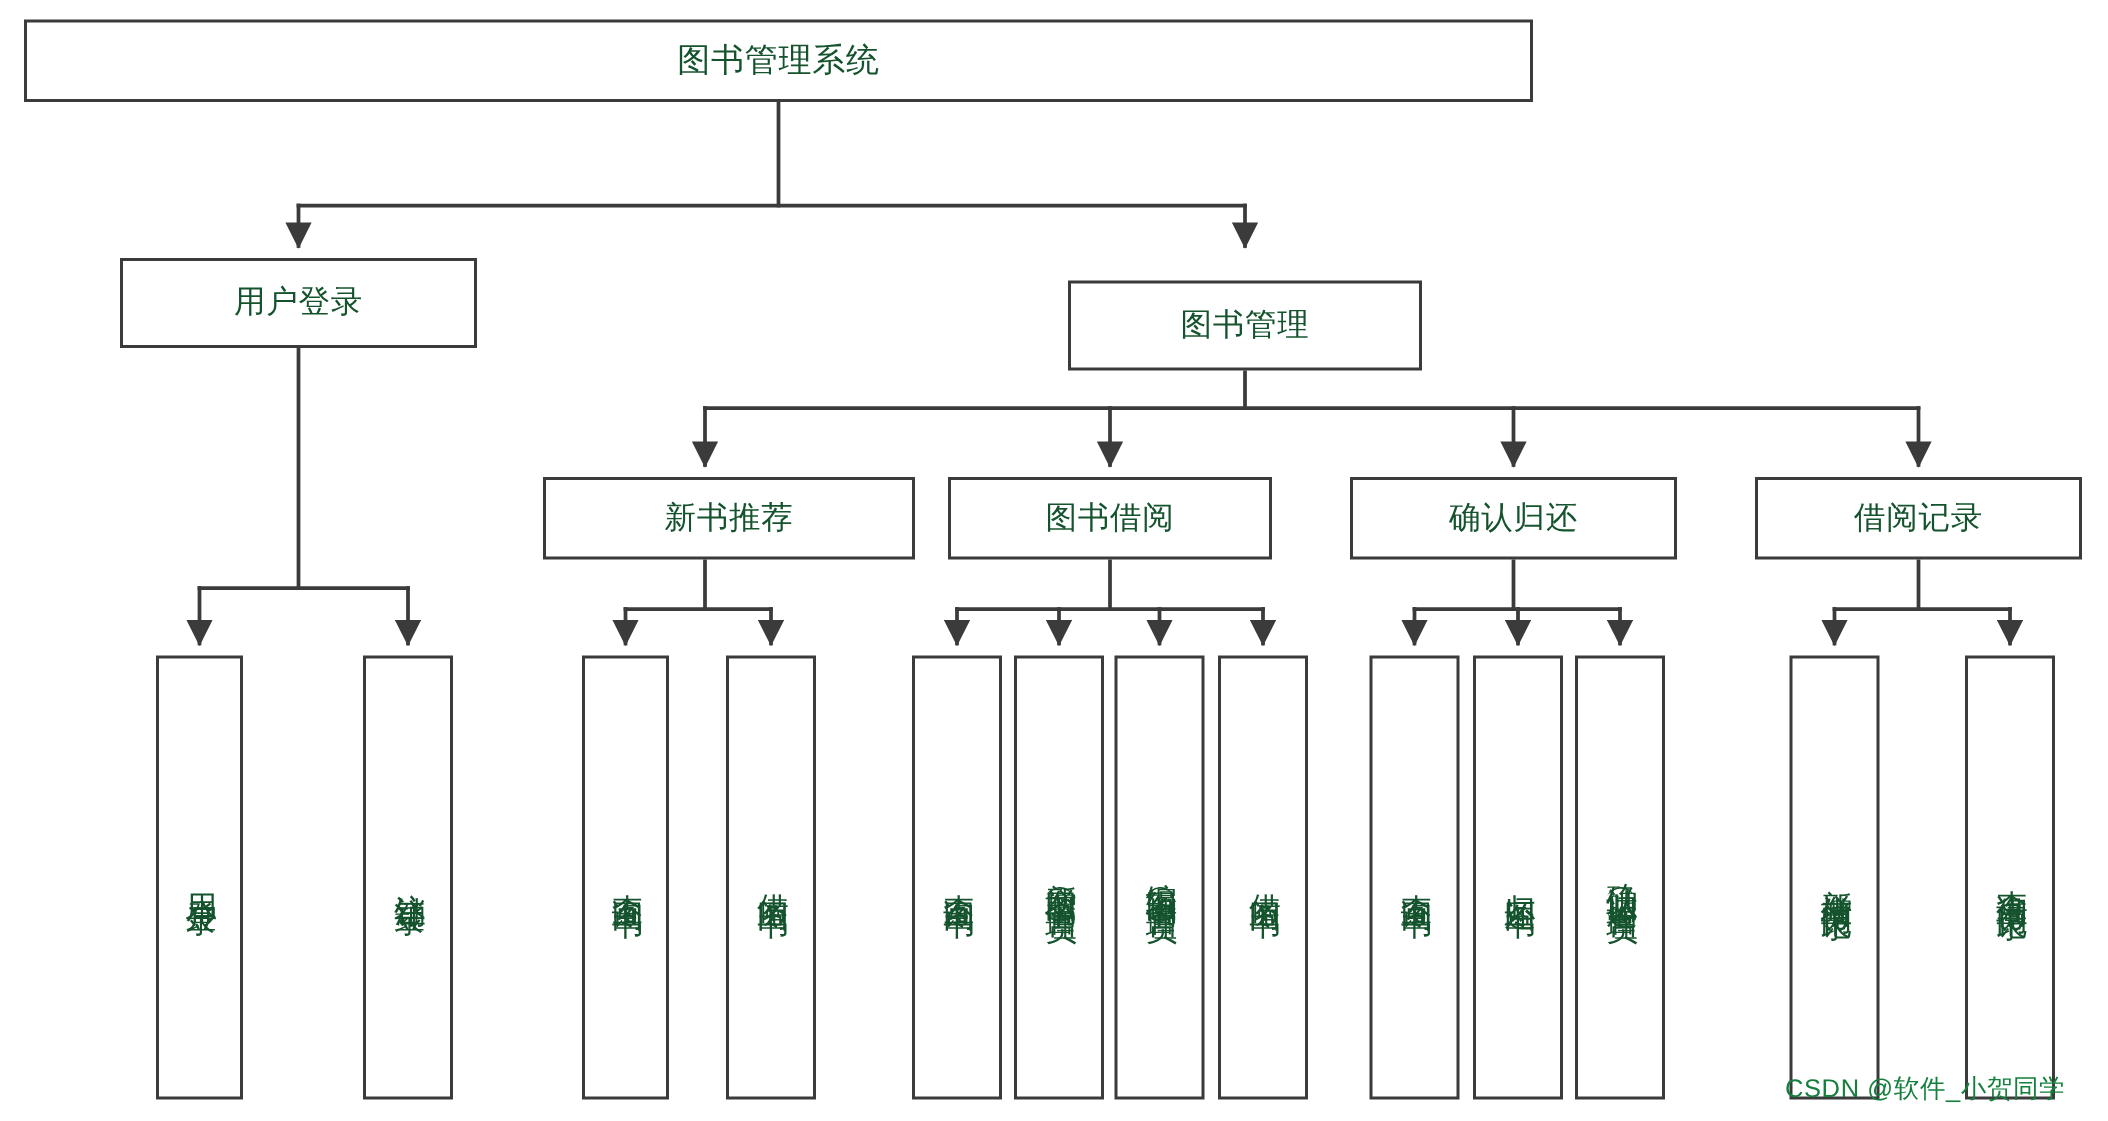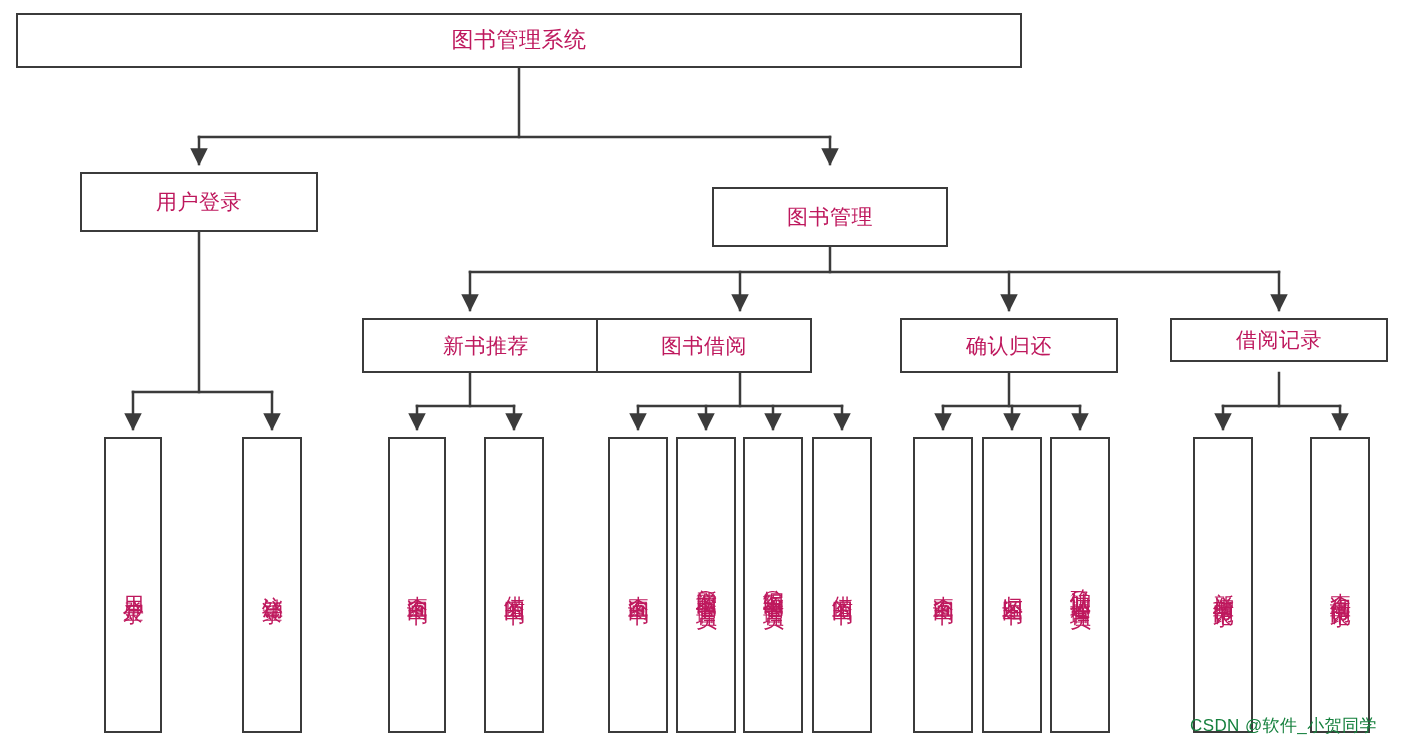--- a/index.html
+++ b/index.html
@@ -27,21 +27,21 @@
     pointer-events: none;
   }
   .node {
     position: absolute;
     box-sizing: border-box;
     background: #ffffff;
     border: 2.5px solid #3b3b3b;
     display: flex;
     align-items: center;
     justify-content: center;
-    color: #be185d;
+    color: #14532d;
     letter-spacing: 0.5px;
   }
   .node.h {
     
     font-size: 21px;
     line-height: 1.2;
     white-space: nowrap;
   }
   .node.v {
     
@@ -123,23 +123,23 @@
 
     </g>
   </svg>
 
   <div class="node h root" id="node-root" style="left: 16px; top: 13px; width: 1006px; height: 55px;">图书管理系统</div>
 
   <div class="node h" id="node-l1-0" style="left: 80px; top: 172px; width: 238px; height: 60px;">用户登录</div>
   <div class="node h" id="node-l1-1" style="left: 712px; top: 172px; width: 236px; height: 60px; margin-top: 15px;">图书管理</div>
 
   <div class="node h" id="node-l2-0" style="left: 362px; top: 318px; width: 248px; height: 55px;">新书推荐</div>
-  <div class="node h" id="node-l2-1" style="left: 596px; top: 318px; width: 216px; height: 55px;">图书借阅</div>
+  <div class="node h" id="node-l2-1" style="left: 632px; top: 318px; width: 216px; height: 55px;">图书借阅</div>
   <div class="node h" id="node-l2-2" style="left: 900px; top: 318px; width: 218px; height: 55px;">确认归还</div>
-  <div class="node h" id="node-l2-3" style="left: 1170px; top: 318px; width: 218px; height: 44px;">借阅记录</div>
+  <div class="node h" id="node-l2-3" style="left: 1170px; top: 318px; width: 218px; height: 55px;">借阅记录</div>
 
   <div class="node v" id="node-leaf-0" style="left: 104px; top: 437px; width: 58px; height: 296px;">用户登录</div>
   <div class="node v" id="node-leaf-1" style="left: 242px; top: 437px; width: 60px; height: 296px;">注销登录</div>
   <div class="node v" id="node-leaf-2" style="left: 388px; top: 437px; width: 58px; height: 296px;">查询图书</div>
   <div class="node v" id="node-leaf-3" style="left: 484px; top: 437px; width: 60px; height: 296px;">借阅图书</div>
   <div class="node v" id="node-leaf-4" style="left: 608px; top: 437px; width: 60px; height: 296px;">查询图书</div>
   <div class="node v" id="node-leaf-5" style="left: 676px; top: 437px; width: 60px; height: 296px;">新增图书（管理员）</div>
   <div class="node v" id="node-leaf-6" style="left: 743px; top: 437px; width: 60px; height: 296px;">编辑图书（管理员）</div>
   <div class="node v" id="node-leaf-7" style="left: 812px; top: 437px; width: 60px; height: 296px;">借阅图书</div>
   <div class="node v" id="node-leaf-8" style="left: 913px; top: 437px; width: 60px; height: 296px;">查询图书</div>

